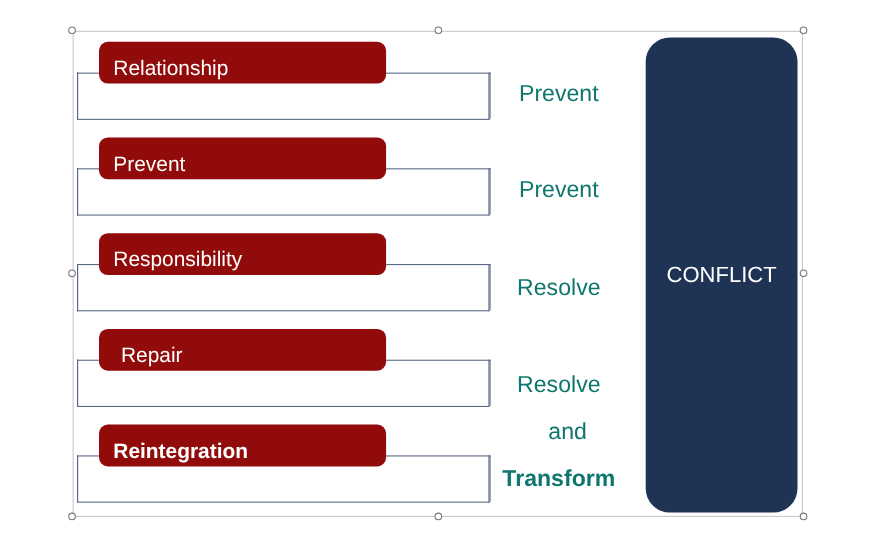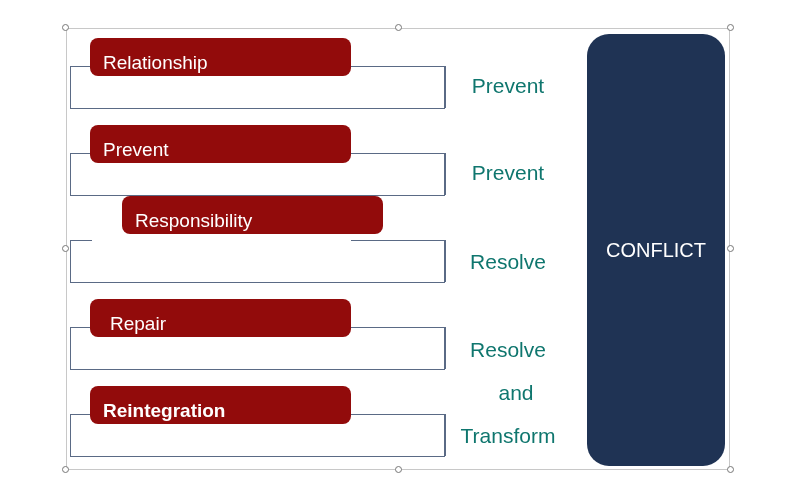--- a/index.html
+++ b/index.html
@@ -54,26 +54,26 @@
   </div>
 <div class="row-outline" style="top:414px;">
     <span class="top-l"></span>
     <span class="top-r"></span>
     <span class="side-l"></span>
     <span class="side-r"></span>
   </div>
 
 <div class="red-box" style="top:38px;"><span>Relationship</span></div>
 <div class="red-box" style="top:125px;"><span>Prevent</span></div>
-<div class="red-box" style="top:196px;margin-left:32px;"><span>Responsibility</span></div>
+<div class="red-box" style="top:212px;"><span>Responsibility</span></div>
 <div class="red-box" style="top:299px;padding-left:20px;"><span>Repair</span></div>
 <div class="red-box" style="top:386px;font-weight:bold;"><span>Reintegration</span></div>
 
 <div class="label" style="left:453px;top:74px;">Prevent</div>
 <div class="label" style="left:453px;top:161px;">Prevent</div>
 <div class="label" style="left:453px;top:250px;">Resolve</div>
 <div class="label" style="left:453px;top:338px;">Resolve</div>
 <div class="label" style="left:461px;top:381px;">and</div>
-<div class="label" style="left:453px;top:424px;">Transform</div>
+<div class="label" style="left:453px;top:424px;font-weight:bold;">Transform</div>
 
 <div class="conflict">
     <span>CONFLICT</span>
   </div>
 
 </body></html>

